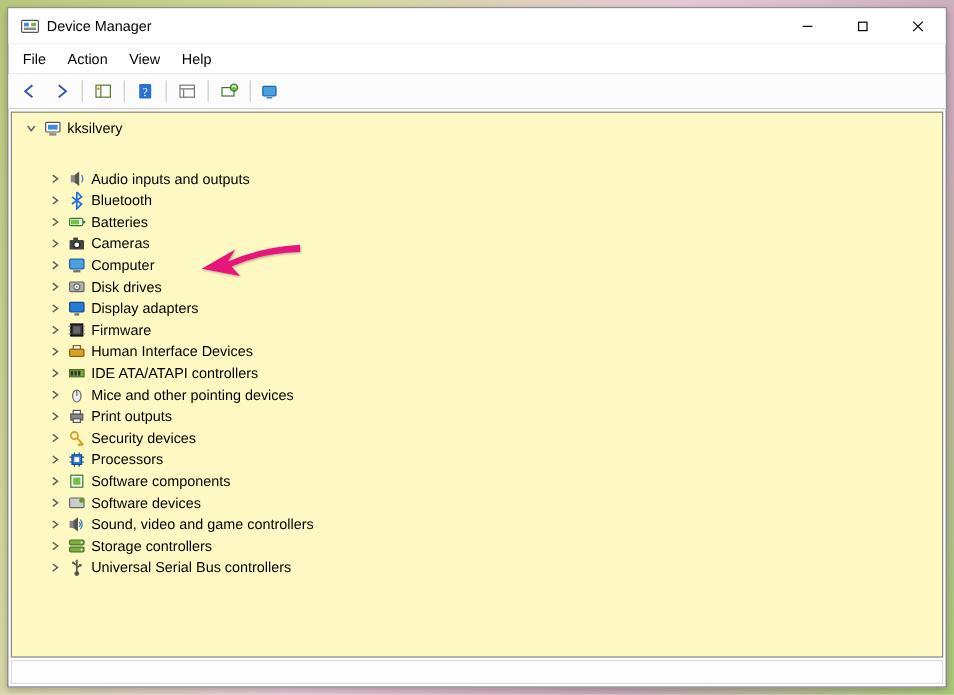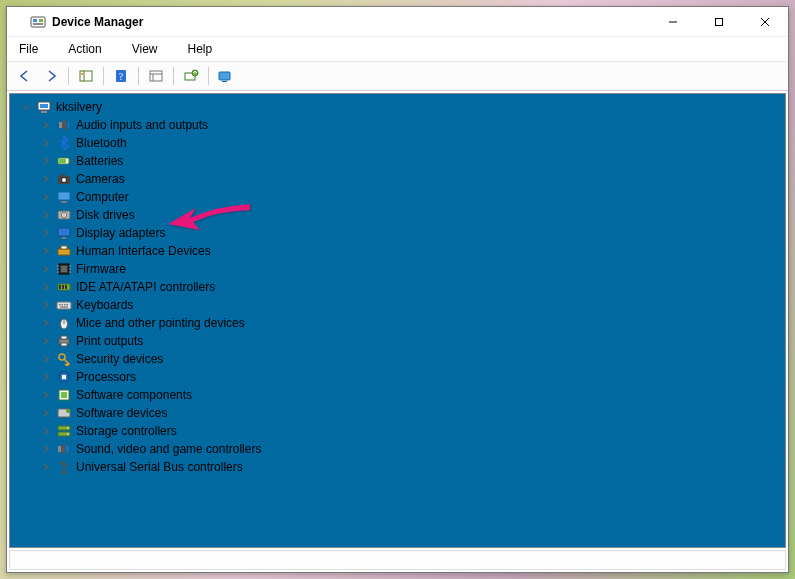--- a/index.html
+++ b/index.html
@@ -19,39 +19,38 @@
     width: 783px;
     height: 567px;
     display: flex;
     flex-direction: column;
     box-shadow: 0 2px 6px rgba(0,0,0,0.25);
   }
   .titlebar {
     height: 30px;
     display: flex;
     align-items: center;
-    padding-left: 23px;
+    padding-left: 10px;
     background: #fff;
     border-bottom: 1px solid #eee;
-    font-weight: bold;
   }
   .title-icon {
     width: 16px; height: 16px; margin-right: 6px;
     display: inline-flex; align-items: center; justify-content: center;
   }
   .title-text { font-size: 12px; color: #000; }
   .window-controls { margin-left: auto; display: flex; }
   .win-btn {
     width: 46px; height: 30px;
     display: flex; align-items: center; justify-content: center;
     background: transparent;
   }
   .menubar {
     display: flex;
-    gap: 14px;
+    gap: 2px;
     padding: 2px 4px;
     border-bottom: 1px solid #e5e5e5;
     font-size: 12px;
   }
   .menu-item { padding: 3px 8px; cursor: default; }
   .toolbar {
     display: flex;
     align-items: center;
     padding: 3px 6px;
     gap: 2px;
@@ -64,42 +63,42 @@
     border: 1px solid transparent;
     border-radius: 2px;
   }
   .tb-sep { width: 1px; height: 18px; background: #ccc; margin: 0 3px; }
   .content {
     flex: 1;
     border: 1px solid #888;
     margin: 2px;
     overflow: auto;
     padding: 4px 0;
-    background: #0369a1;
+    background: #fef9c3;
     position: relative;
   }
   .tree-root { padding-left: 6px; }
   .tree-row {
     display: flex;
     align-items: center;
     height: 18px;
     padding: 0 4px;
     white-space: nowrap;
     font-size: 12px;
   }
   .chevron {
     width: 12px; height: 12px;
     display: inline-flex; align-items: center; justify-content: center;
     color: #606060; margin-right: 2px;
   }
   .dev-icon {
     width: 16px; height: 16px; margin: 0 4px 0 2px;
     display: inline-flex; align-items: center; justify-content: center;
   }
-  .children { padding-left: 20px; }
+  .children { padding-left: 20px; margin-top: 24px; }
   .statusbar {
     height: 20px;
     border-top: 1px solid #e8e8e8;
     margin: 0 2px 2px 2px;
     background: #fdfdfd;
     border: 1px solid #ddd;
   }
   .arrow-annot {
     position: absolute;
     top: 106px; left: 152px;
@@ -319,79 +318,61 @@
             <span>Display adapters</span>
           </div>
           <div class="tree-row">
             <span class="chevron">
               <svg width="10" height="10" viewBox="0 0 10 10">
                 <path d="M3 2 L7 5 L3 8" fill="none" stroke="#606060" stroke-width="1.2"></path>
               </svg>
             </span>
             <span class="dev-icon">
               <svg width="16" height="16" viewBox="0 0 16 16">
-                <rect x="2" y="6" width="12" height="6" rx="1" fill="#d8a028" stroke="#8a6010"></rect>
-                <rect x="5" y="3" width="6" height="3" fill="#fff" stroke="#8a6010"></rect>
-              </svg>
-            </span>
-            <span>Human Interface Devices</span>
-          </div>
-          <div class="tree-row">
-            <span class="chevron">
-              <svg width="10" height="10" viewBox="0 0 10 10">
-                <path d="M3 2 L7 5 L3 8" fill="none" stroke="#606060" stroke-width="1.2"></path>
-              </svg>
-            </span>
-            <span class="dev-icon">
-              <svg width="16" height="16" viewBox="0 0 16 16">
                 <rect x="3" y="3" width="10" height="10" fill="#333" stroke="#000"></rect>
                 <rect x="5" y="5" width="6" height="6" fill="#666"></rect>
                 <line x1="3" y1="5" x2="1" y2="5" stroke="#999"></line>
                 <line x1="3" y1="8" x2="1" y2="8" stroke="#999"></line>
                 <line x1="3" y1="11" x2="1" y2="11" stroke="#999"></line>
                 <line x1="13" y1="5" x2="15" y2="5" stroke="#999"></line>
                 <line x1="13" y1="8" x2="15" y2="8" stroke="#999"></line>
                 <line x1="13" y1="11" x2="15" y2="11" stroke="#999"></line>
               </svg>
             </span>
             <span>Firmware</span>
           </div>
           <div class="tree-row">
             <span class="chevron">
               <svg width="10" height="10" viewBox="0 0 10 10">
                 <path d="M3 2 L7 5 L3 8" fill="none" stroke="#606060" stroke-width="1.2"></path>
               </svg>
             </span>
             <span class="dev-icon">
               <svg width="16" height="16" viewBox="0 0 16 16">
+                <rect x="2" y="6" width="12" height="6" rx="1" fill="#d8a028" stroke="#8a6010"></rect>
+                <rect x="5" y="3" width="6" height="3" fill="#fff" stroke="#8a6010"></rect>
+              </svg>
+            </span>
+            <span>Human Interface Devices</span>
+          </div>
+          <div class="tree-row">
+            <span class="chevron">
+              <svg width="10" height="10" viewBox="0 0 10 10">
+                <path d="M3 2 L7 5 L3 8" fill="none" stroke="#606060" stroke-width="1.2"></path>
+              </svg>
+            </span>
+            <span class="dev-icon">
+              <svg width="16" height="16" viewBox="0 0 16 16">
                 <rect x="2" y="5" width="12" height="6" fill="#7ab040" stroke="#4a7020"></rect>
                 <rect x="3" y="6" width="2" height="4" fill="#333"></rect>
                 <rect x="6" y="6" width="2" height="4" fill="#333"></rect>
                 <rect x="9" y="6" width="2" height="4" fill="#333"></rect>
               </svg>
             </span>
             <span>IDE ATA/ATAPI controllers</span>
-          </div>
-          <div class="tree-row">
-            <span class="chevron">
-              <svg width="10" height="10" viewBox="0 0 10 10">
-                <path d="M3 2 L7 5 L3 8" fill="none" stroke="#606060" stroke-width="1.2"></path>
-              </svg>
-            </span>
-            <span class="dev-icon">
-              <svg width="16" height="16" viewBox="0 0 16 16">
-                <rect x="1" y="5" width="14" height="7" rx="1" fill="#ddd" stroke="#777"></rect>
-                <rect x="3" y="7" width="1.5" height="1.5" fill="#777"></rect>
-                <rect x="5.5" y="7" width="1.5" height="1.5" fill="#777"></rect>
-                <rect x="8" y="7" width="1.5" height="1.5" fill="#777"></rect>
-                <rect x="10.5" y="7" width="1.5" height="1.5" fill="#777"></rect>
-                <rect x="4" y="9.5" width="8" height="1.2" fill="#777"></rect>
-              </svg>
-            </span>
-            <span>Keyboards</span>
           </div>
           <div class="tree-row">
             <span class="chevron">
               <svg width="10" height="10" viewBox="0 0 10 10">
                 <path d="M3 2 L7 5 L3 8" fill="none" stroke="#606060" stroke-width="1.2"></path>
               </svg>
             </span>
             <span class="dev-icon">
               <svg width="16" height="16" viewBox="0 0 16 16">
                 <ellipse cx="8" cy="9" rx="3.5" ry="5" fill="#eee" stroke="#666"></ellipse>
@@ -480,43 +461,43 @@
             <span>Software devices</span>
           </div>
           <div class="tree-row">
             <span class="chevron">
               <svg width="10" height="10" viewBox="0 0 10 10">
                 <path d="M3 2 L7 5 L3 8" fill="none" stroke="#606060" stroke-width="1.2"></path>
               </svg>
             </span>
             <span class="dev-icon">
               <svg width="16" height="16" viewBox="0 0 16 16">
+                <rect x="2" y="5" width="3" height="6" fill="#888"></rect>
+                <path d="M5 5 L9 2 L9 14 L5 11 Z" fill="#555"></path>
+                <path d="M11 4 Q14 8 11 12" fill="none" stroke="#2a7ad6"></path>
+                <path d="M10 6 Q12 8 10 10" fill="none" stroke="#2a7ad6"></path>
+              </svg>
+            </span>
+            <span>Sound, video and game controllers</span>
+          </div>
+          <div class="tree-row">
+            <span class="chevron">
+              <svg width="10" height="10" viewBox="0 0 10 10">
+                <path d="M3 2 L7 5 L3 8" fill="none" stroke="#606060" stroke-width="1.2"></path>
+              </svg>
+            </span>
+            <span class="dev-icon">
+              <svg width="16" height="16" viewBox="0 0 16 16">
                 <rect x="2" y="3" width="12" height="4" rx="1" fill="#7ab040" stroke="#4a7020"></rect>
                 <rect x="2" y="9" width="12" height="4" rx="1" fill="#7ab040" stroke="#4a7020"></rect>
                 <circle cx="12" cy="5" r="0.8" fill="#fff"></circle>
                 <circle cx="12" cy="11" r="0.8" fill="#fff"></circle>
               </svg>
             </span>
             <span>Storage controllers</span>
-          </div>
-          <div class="tree-row">
-            <span class="chevron">
-              <svg width="10" height="10" viewBox="0 0 10 10">
-                <path d="M3 2 L7 5 L3 8" fill="none" stroke="#606060" stroke-width="1.2"></path>
-              </svg>
-            </span>
-            <span class="dev-icon">
-              <svg width="16" height="16" viewBox="0 0 16 16">
-                <rect x="2" y="5" width="3" height="6" fill="#888"></rect>
-                <path d="M5 5 L9 2 L9 14 L5 11 Z" fill="#555"></path>
-                <path d="M11 4 Q14 8 11 12" fill="none" stroke="#2a7ad6"></path>
-                <path d="M10 6 Q12 8 10 10" fill="none" stroke="#2a7ad6"></path>
-              </svg>
-            </span>
-            <span>Sound, video and game controllers</span>
           </div>
           <div class="tree-row">
             <span class="chevron">
               <svg width="10" height="10" viewBox="0 0 10 10">
                 <path d="M3 2 L7 5 L3 8" fill="none" stroke="#606060" stroke-width="1.2"></path>
               </svg>
             </span>
             <span class="dev-icon">
               <svg width="16" height="16" viewBox="0 0 16 16">
                 <circle cx="8" cy="13" r="2" fill="#555"></circle>

